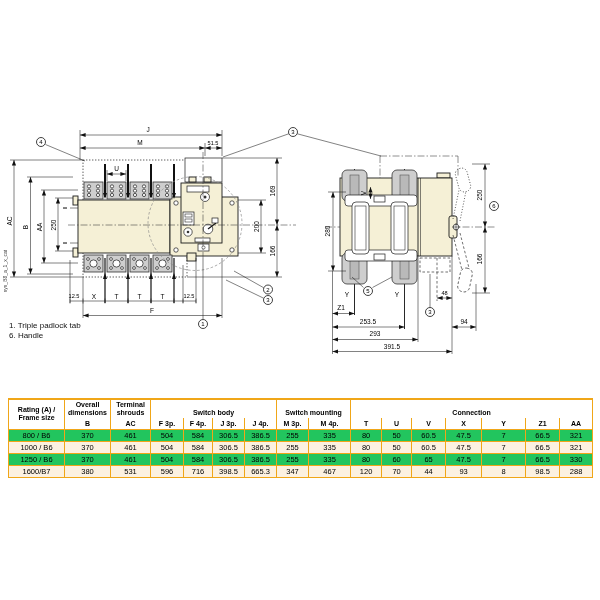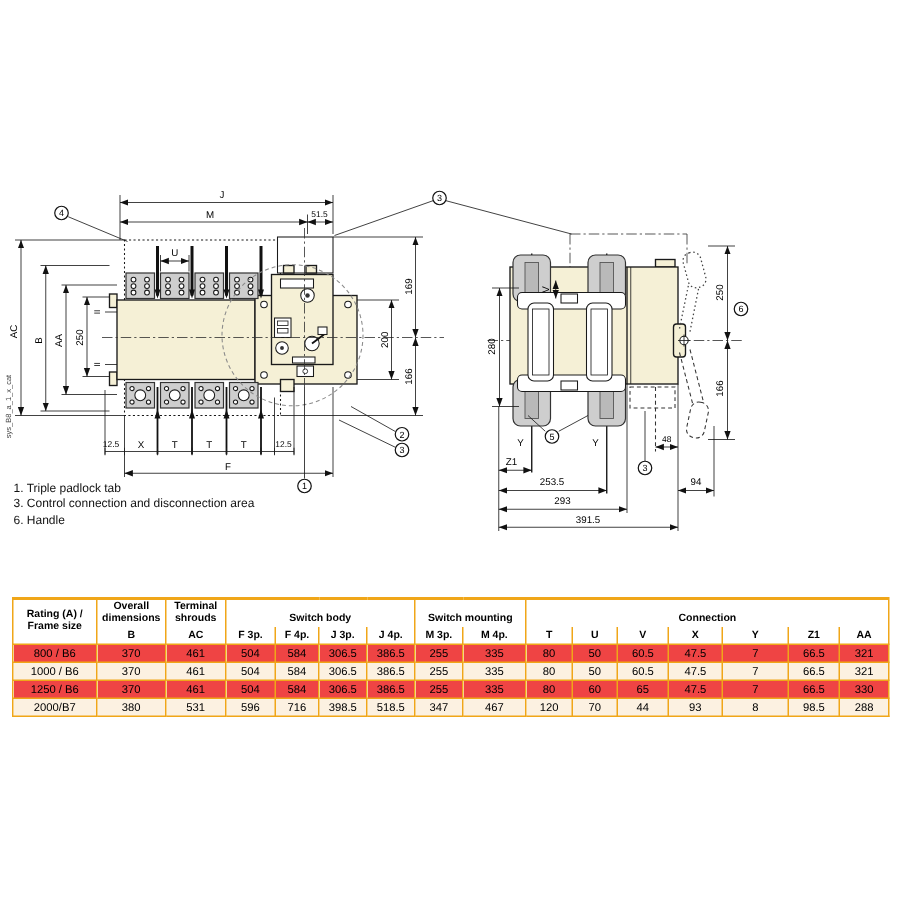--- a/index.html
+++ b/index.html
@@ -22,21 +22,21 @@
   .callout text{font-size:6px;text-anchor:middle;}
   .gray{stroke:#8a8a8a;}
   .notes{position:absolute;left:9px;top:321px;font-size:8px;line-height:10.4px;color:#111;}
   .tablewrap{position:absolute;left:8px;top:398px;width:584px;}
   table{width:584px;border-collapse:collapse;table-layout:fixed;border:1.5px solid #f0a618;border-top:2.5px solid #f0a618;}
   th,td{border:1px solid #f0a618;padding:0 1px;text-align:center;overflow:hidden;white-space:nowrap;}
   th{background:#fff;font-weight:bold;font-size:7px;line-height:8px;}
   tr.ghdr th{border-bottom:0;height:17px;vertical-align:bottom;padding-bottom:1px;}
   tr.shdr th{border-top:0;height:11px;}
   td{font-size:7.5px;height:11px;line-height:11px;}
-  tr.odd td{background:#ef4444;}
+  tr.odd td{background:#22c55e;}
   tr.even td{background:#fcf1e1;margin-top:28px;}
 </style>
 </head>
 <body>
 
 <div class="page">
 
 <svg width="600" height="396" viewBox="0 0 600 396">
   <defs>
     <marker id="ar" viewBox="0 0 6 6" markerWidth="6" markerHeight="6" refX="5.6" refY="3" orient="auto-start-reverse" markerUnits="userSpaceOnUse">
@@ -359,21 +359,20 @@
     </g>
     <g class="callout">
       <circle cx="494" cy="206" r="4.5"></circle>
           <text x="494" y="208.2">6</text>
     </g>
   </g>
 </svg>
 
 <div class="notes">
   <div>1. Triple padlock tab</div>
-  <div>3. Control connection and disconnection area</div>
   <div>6. Handle</div>
 </div>
 
 <div class="tablewrap">
   <table>
     <colgroup>
       <col style="width:56px">
           <col style="width:46px">
           <col style="width:40px">
       <col style="width:33px">
@@ -468,27 +467,27 @@
             <td>335</td>
             <td>80</td>
             <td>60</td>
             <td>65</td>
             <td>47.5</td>
             <td>7</td>
             <td>66.5</td>
             <td>330</td>
           </tr>
           <tr class="even">
-            <td>2000/B7</td>
+            <td>1600/B7</td>
             <td>380</td>
             <td>531</td>
             <td>596</td>
             <td>716</td>
             <td>398.5</td>
-            <td>518.5</td>
+            <td>665.3</td>
             <td>347</td>
             <td>467</td>
             <td>120</td>
             <td>70</td>
             <td>44</td>
             <td>93</td>
             <td>8</td>
             <td>98.5</td>
             <td>288</td>
           </tr>

